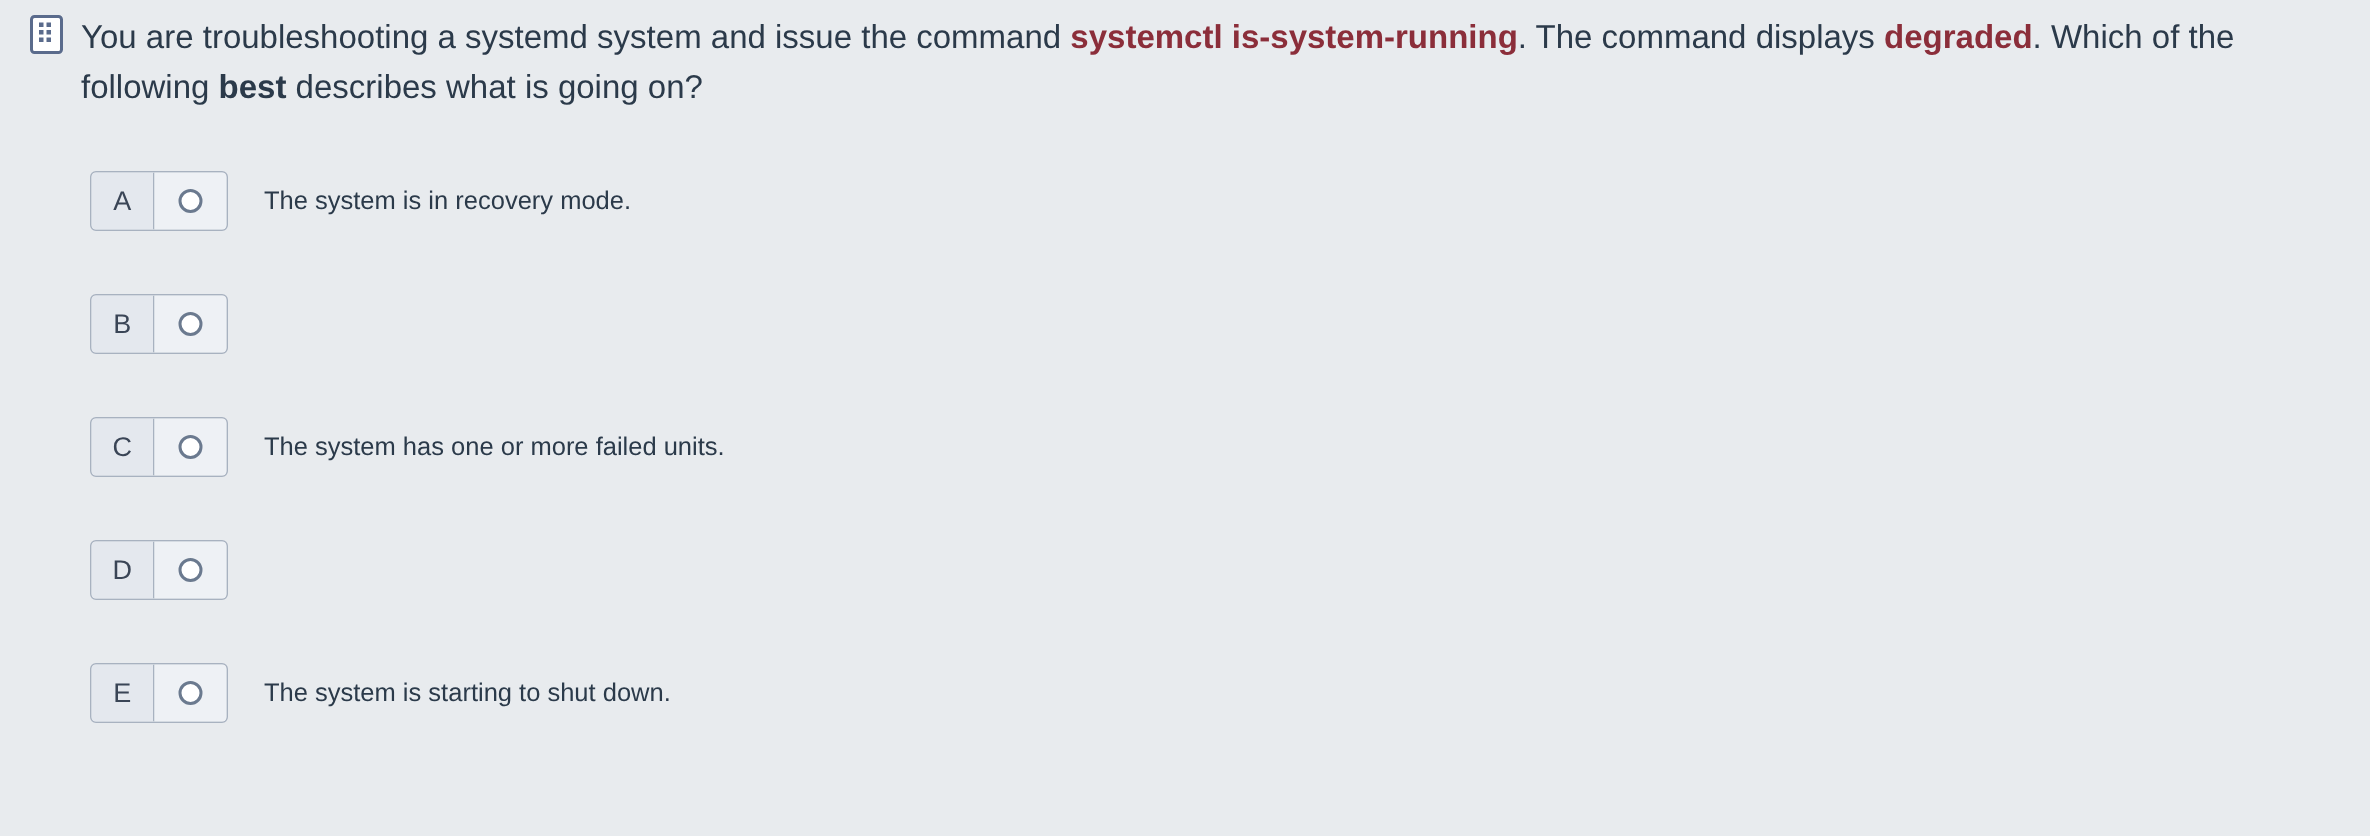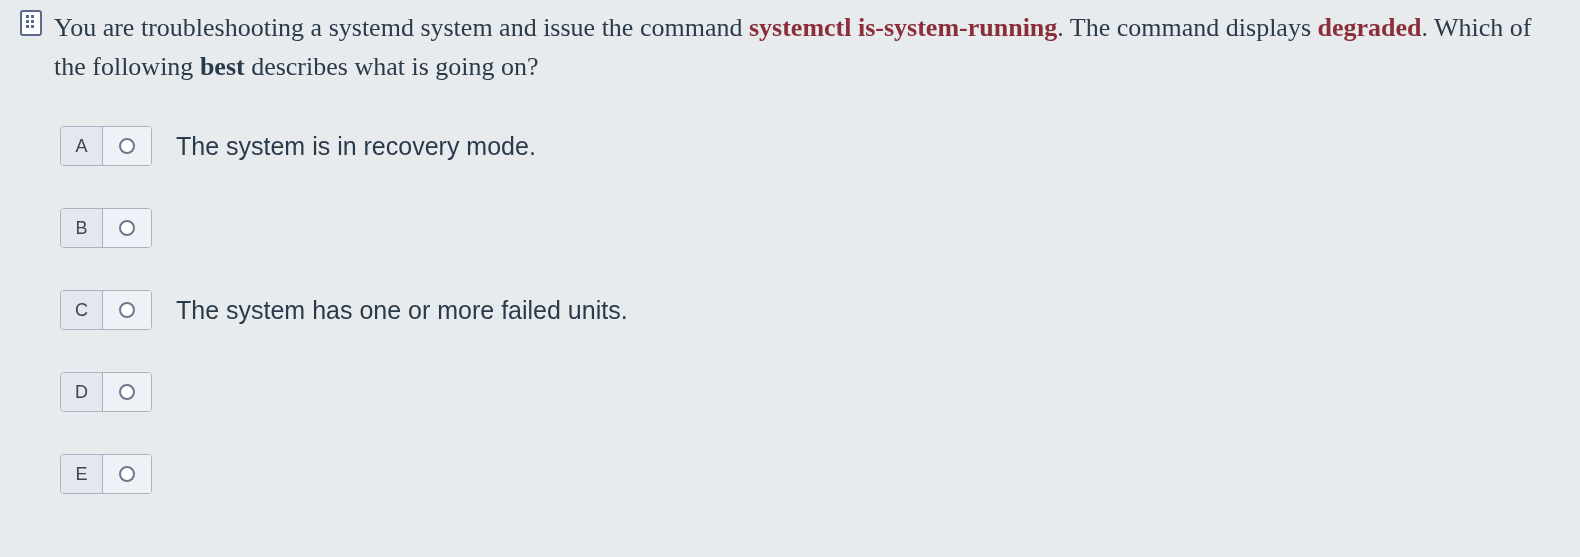--- a/index.html
+++ b/index.html
@@ -40,24 +40,23 @@
       position: absolute;
       top: 3px;
       left: 4px;
       width: 3px;
       height: 3px;
       background: #5a6b8c;
       box-shadow: 5px 0 0 #5a6b8c, 0 5px 0 #5a6b8c, 5px 5px 0 #5a6b8c, 0 10px 0 #5a6b8c, 5px 10px 0 #5a6b8c;
     }
     
     .question-text {
-      font-size: 26px;
+      font-size: 22px;
       line-height: 1.5;
       color: #2b3a4a;
-      font-family: Liberation Serif, serif;
     }
     
     .bold {
       font-weight: bold;
     }
     
     .highlight-cmd {
       font-weight: bold;
       color: #8b2e3a;
     }
@@ -109,21 +108,21 @@
     
     .radio-circle {
       width: 16px;
       height: 16px;
       border: 2px solid #6b7a8f;
       border-radius: 50%;
       background: #fff;
     }
     
     .option-text {
-      font-size: 25px;
+      font-size: 17px;
       color: #2b3a4a;
     }
   </style>
 </head>
 <body>
 
 <div class="question-header">
   <div class="bookmark-icon">
   </div>
   <div class="question-text">
@@ -171,15 +170,16 @@
     </div>
   </div>
 
   <div class="option-row">
     <div class="option-selector">
       <div class="option-letter">E</div>
       <div class="option-radio">
         <div class="radio-circle"></div>
       </div>
     </div>
+    <div class="option-text">The system is starting to shut down.</div>
   </div>
 
 </div>
 
 </body></html>

